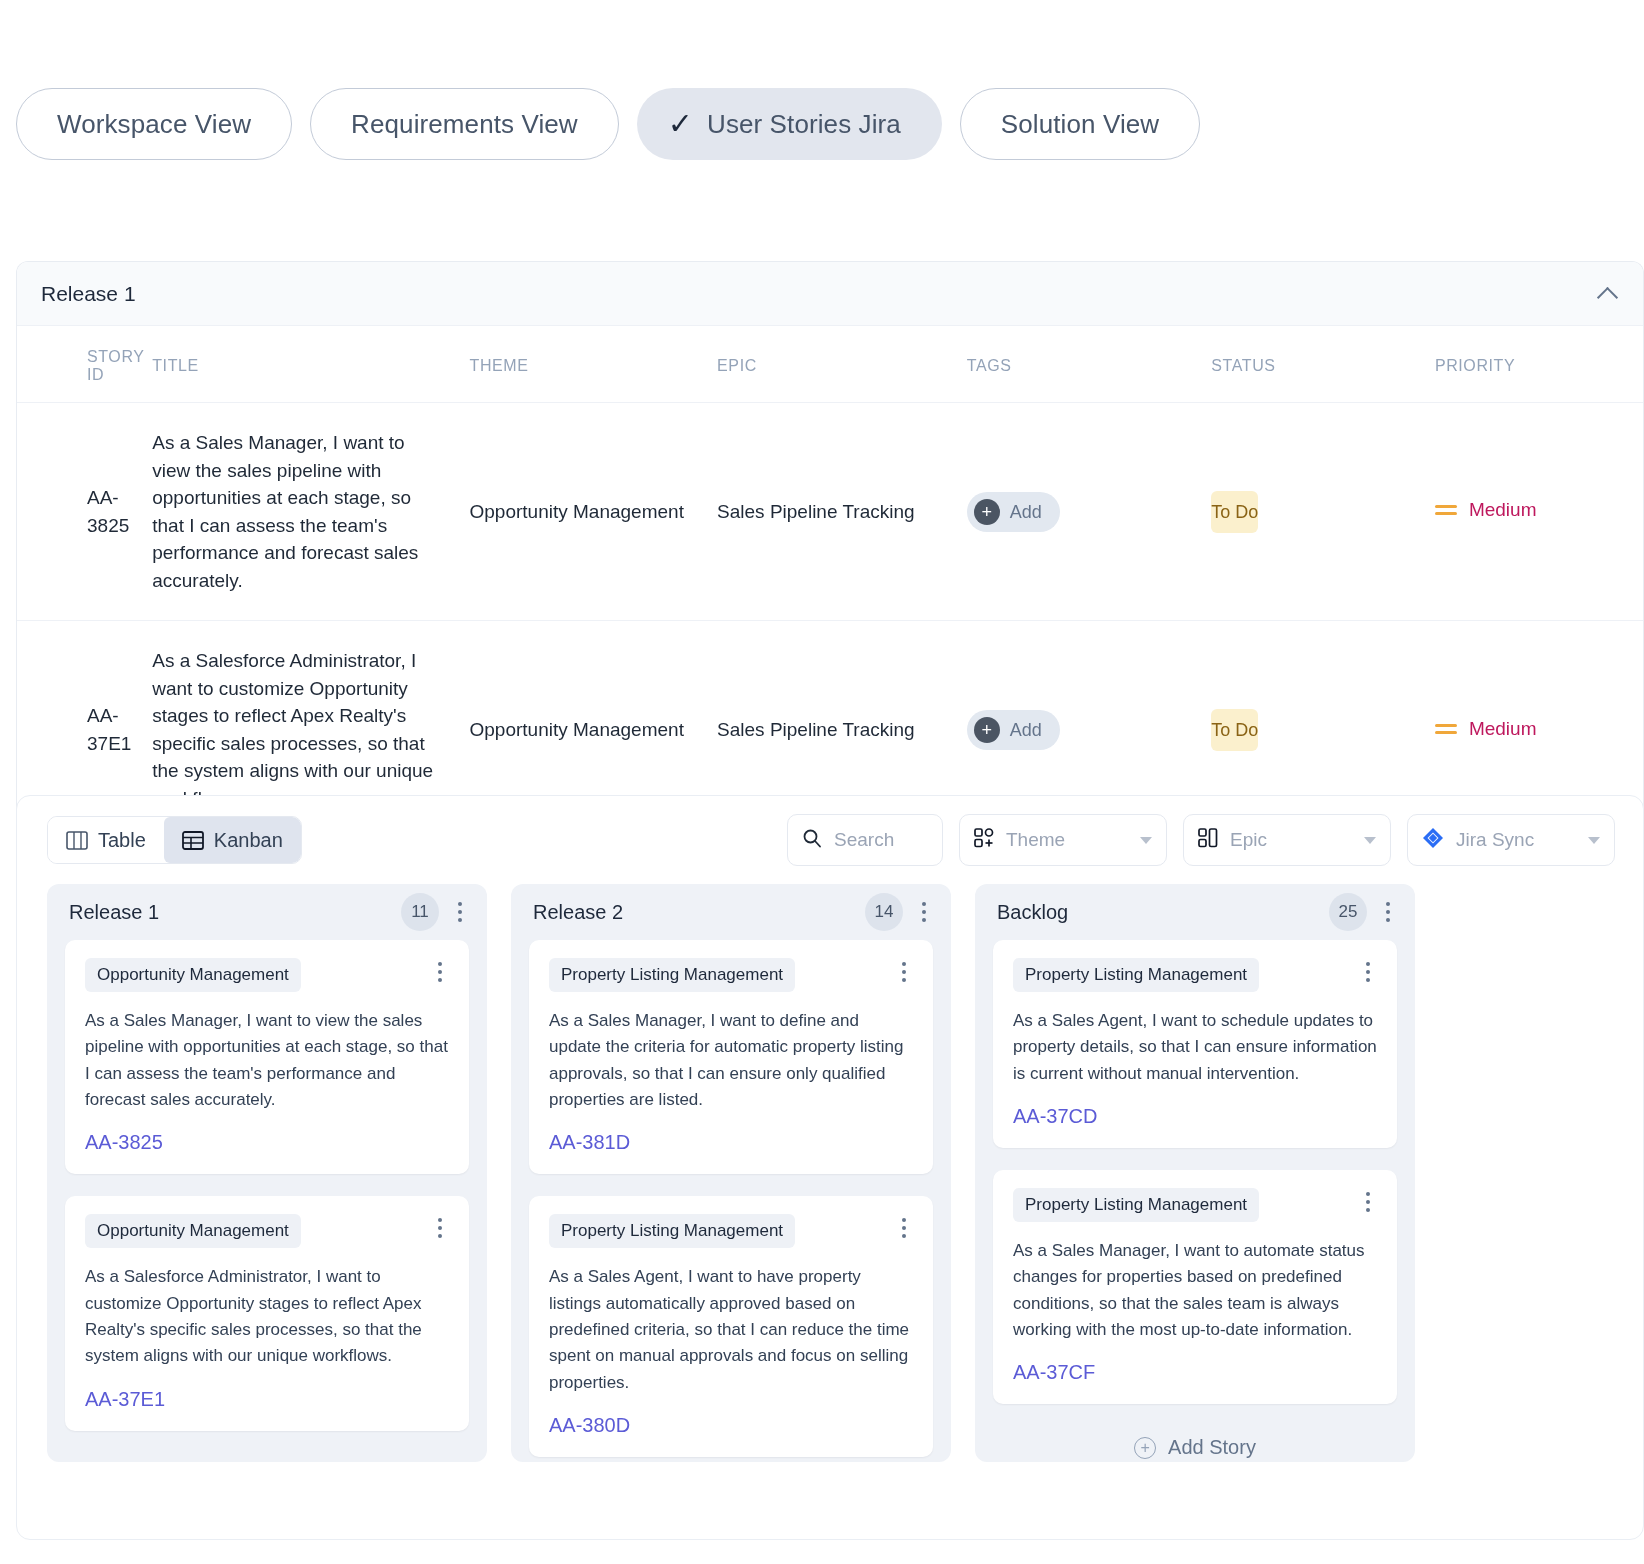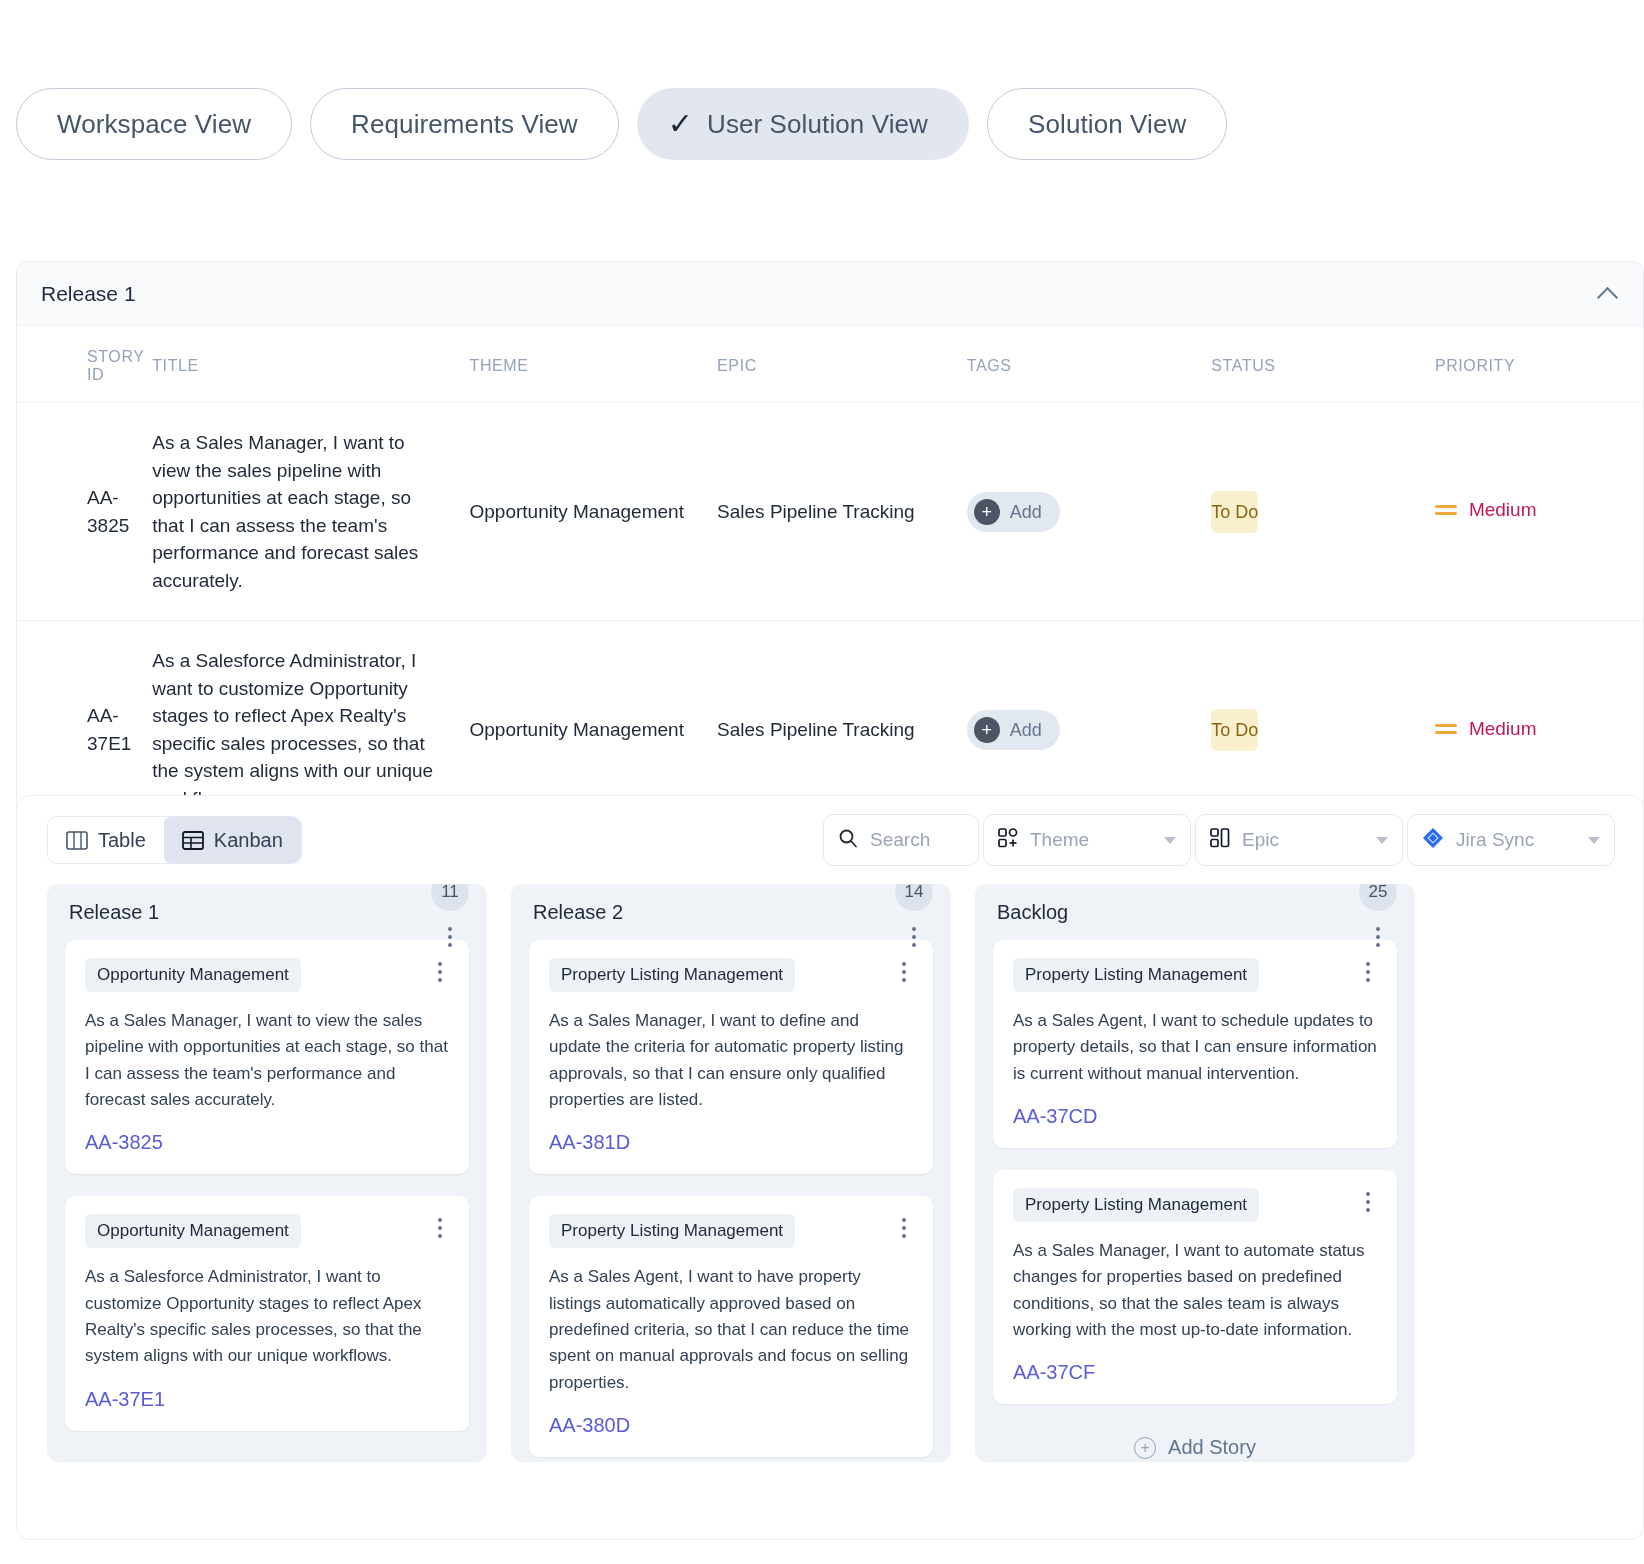--- a/index.html
+++ b/index.html
@@ -126,21 +126,21 @@
     overflow: hidden; background: #ffffff; height: 48px;
   }
   .seg-btn {
     display: inline-flex; align-items: center; gap: 10px;
     padding: 0 18px; font-size: 20px; color: #334155; cursor: pointer;
     background: #ffffff;
   }
   .seg-btn.active { background: #dfe4ee; border-radius: 6px; }
   .icon-table, .icon-kanban { width: 22px; height: 19px; display:inline-block; }
 
-  .filters { display: flex; align-items: center; gap: 4px; }
+  .filters { display: flex; align-items: center; gap: 16px; }
   .filter-box {
     height: 52px; border: 1px solid #e5e9f0; border-radius: 10px;
     background: #fff; display: flex; align-items: center;
     gap: 12px; padding: 0 14px; cursor: pointer;
   }
   .fb-search { width: 156px; }
   .fb-theme  { width: 208px; justify-content: flex-start; }
   .fb-epic   { width: 208px; }
   .fb-jira   { width: 208px; }
   .filter-box .ph { font-size: 19px; color: #9aa4b5; flex: 1; }
@@ -155,21 +155,21 @@
   .kcol {
     width: 440px; background: #eff2f7; border-radius: 12px;
     padding: 0 0 10px 0; position: relative;
     max-height: 578px; overflow: hidden;
   }
   .kcol-head {
     height: 56px; display: flex; align-items: center;
     justify-content: space-between; padding: 0 18px 0 22px;
   }
   .kcol-head .name { font-size: 20px; color: #1e293b; }
-  .kcol-head .right { display: flex; align-items: center; gap: 12px; flex-direction: column; }
+  .kcol-head .right { display: flex; align-items: center; gap: 12px; }
   .count {
     min-width: 38px; height: 38px; border-radius: 19px;
     background: #dde3ec; color: #475569; font-size: 17px;
     display: flex; align-items: center; justify-content: center;
     padding: 0 8px;
   }
   .dots { font-size: 22px; color: #64748b; letter-spacing: 1px; cursor: pointer;
           line-height: .6; width: 18px; text-align:center;}
   .dots span { display:block; width:4px; height:4px; border-radius:50%; background:#64748b; margin: 4px auto; }
 
@@ -205,21 +205,21 @@
 
 <div class="view-tabs">
   <div class="view-pill">
     <span>Workspace View</span>
   </div>
   <div class="view-pill">
     <span>Requirements View</span>
   </div>
   <div class="view-pill active">
     <span class="check">✓</span>
-    <span>User Solution View</span>
+    <span>User Stories Jira</span>
   </div>
   <div class="view-pill">
     <span>Solution View</span>
   </div>
 </div>
 
 <div class="release-card">
   <div class="release-header">
     <div class="title">Release 1</div>
     <div class="chev-up"></div>

